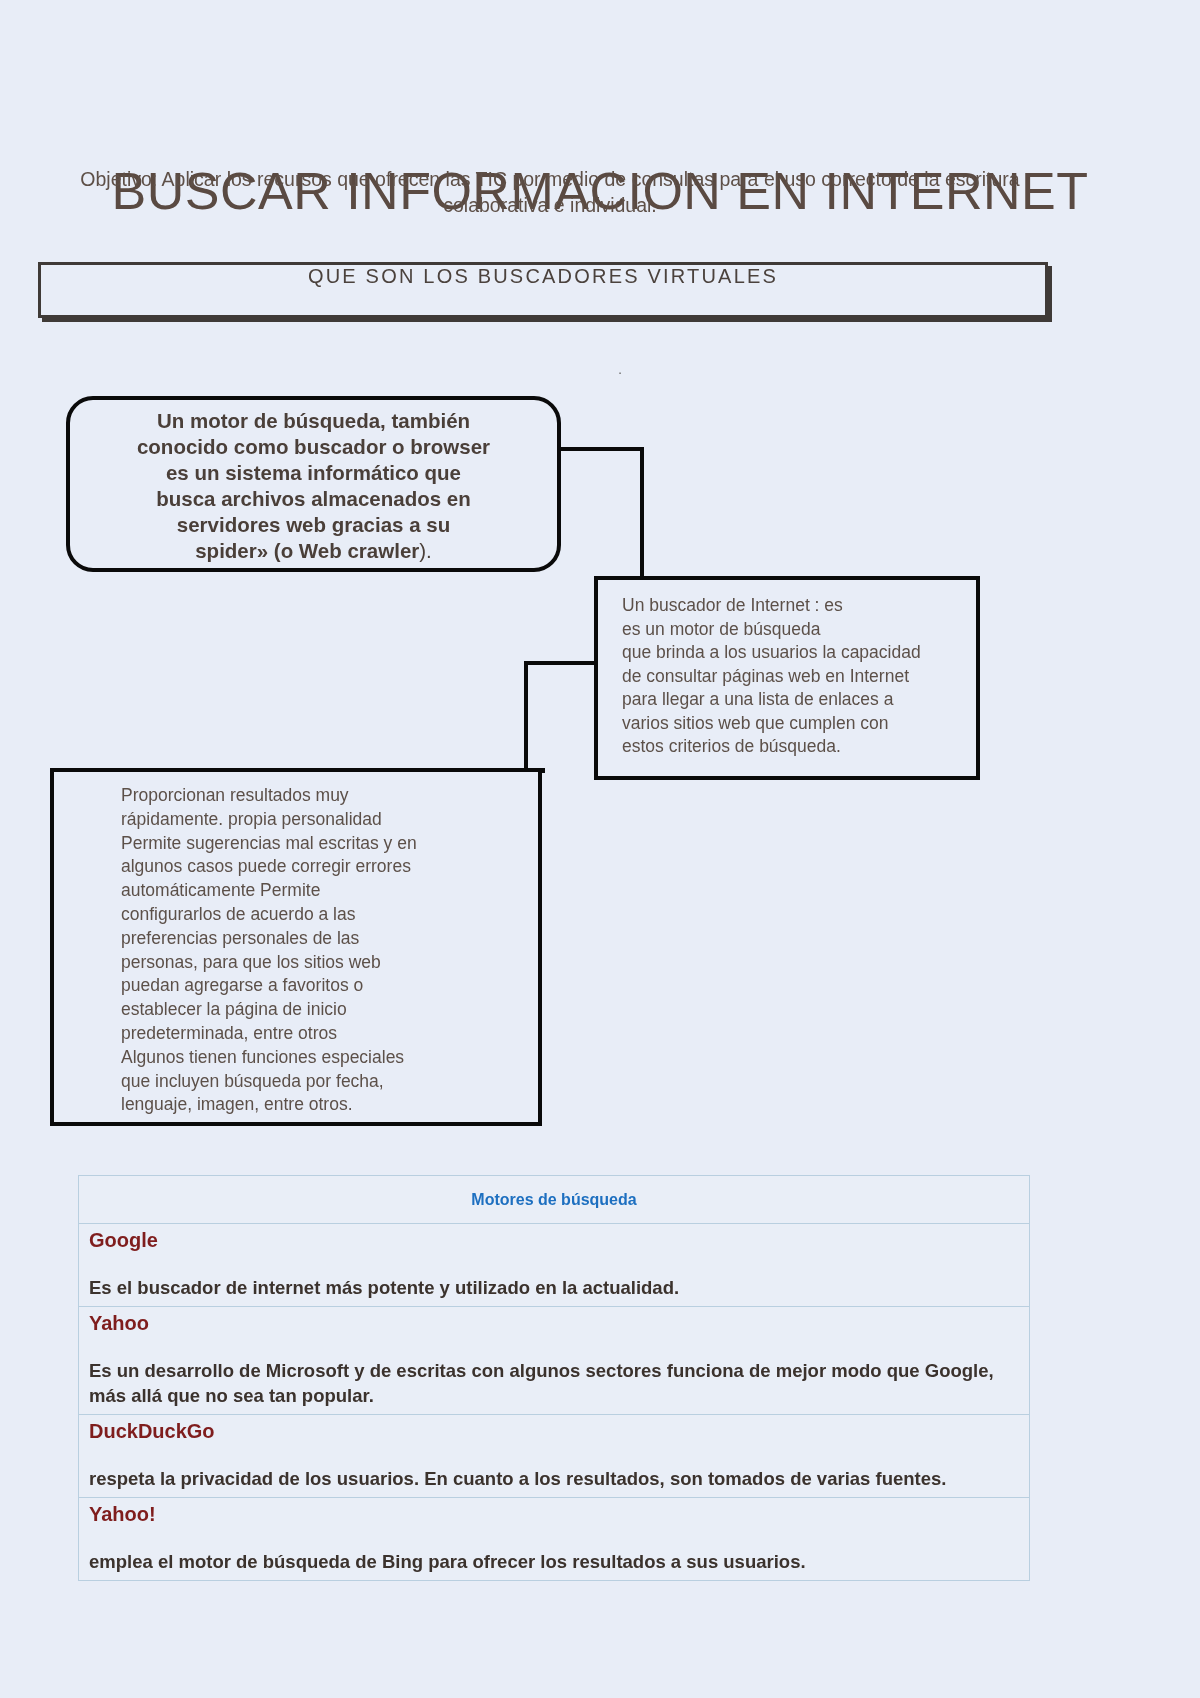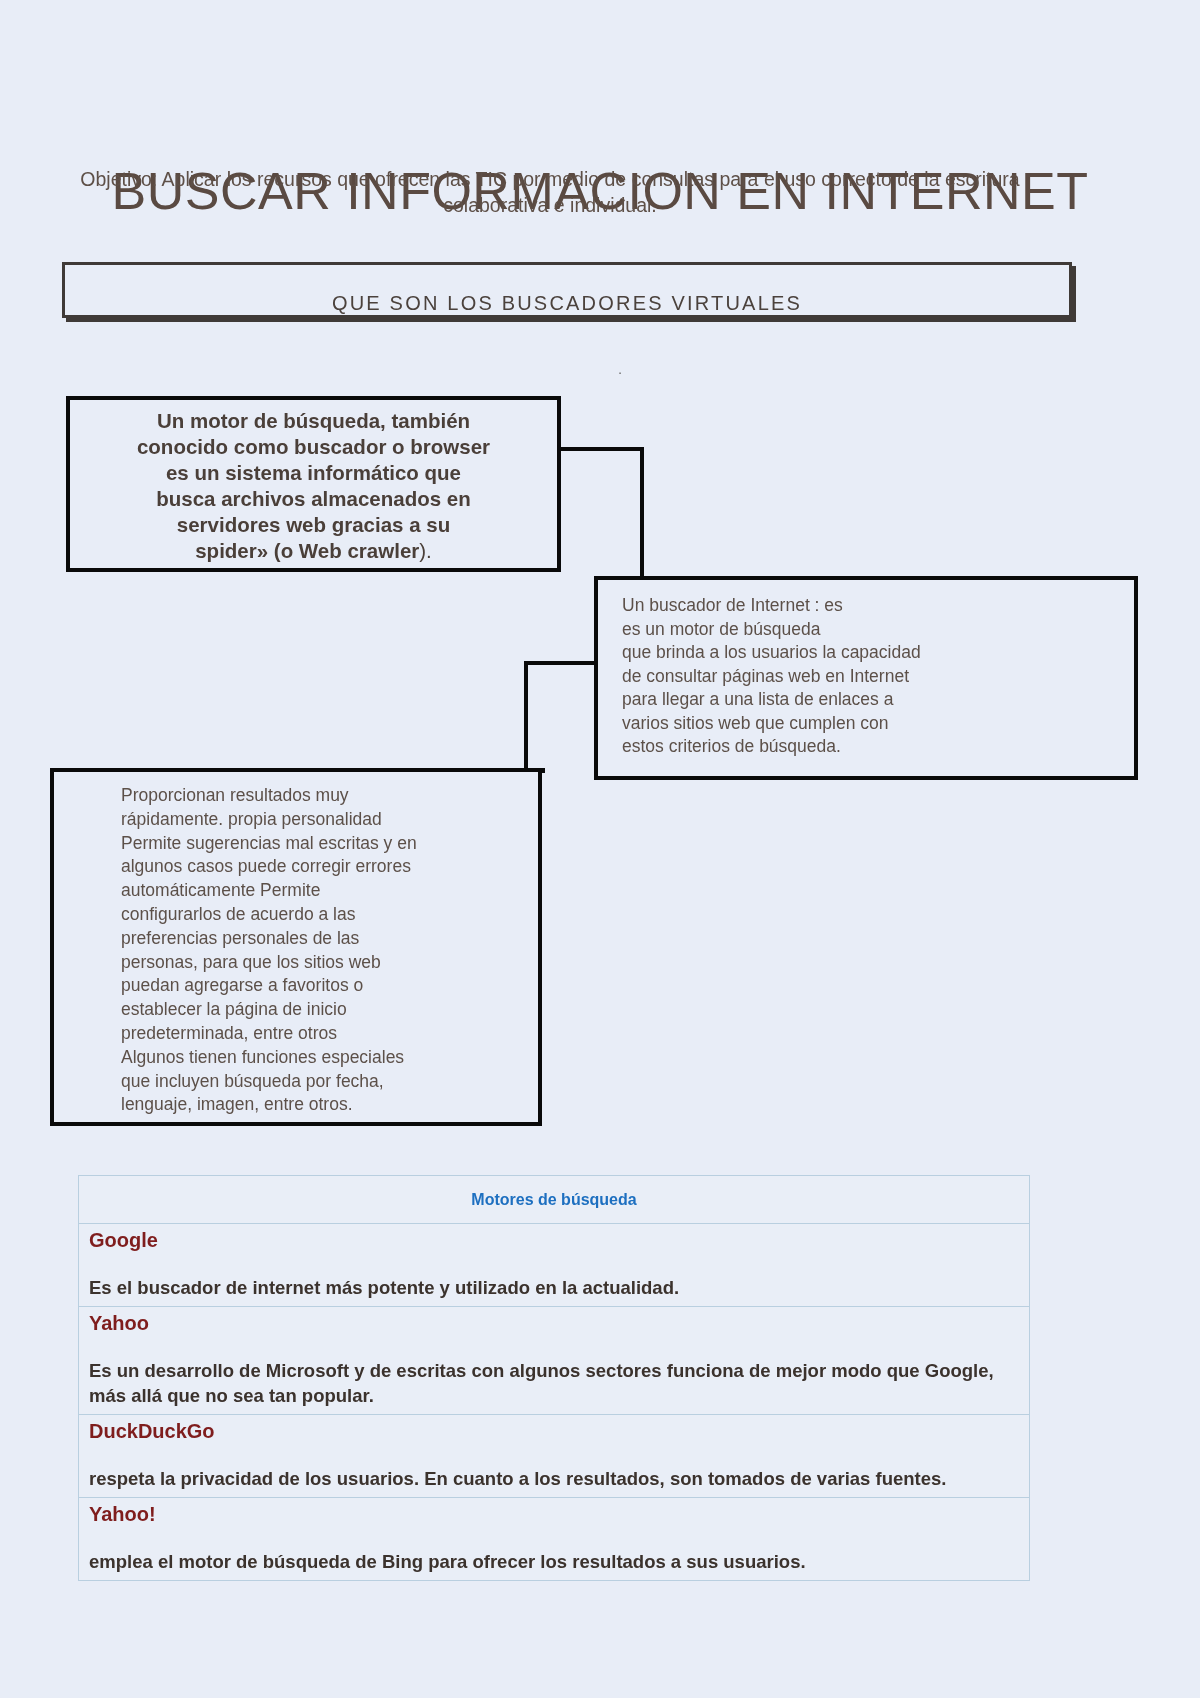--- a/index.html
+++ b/index.html
@@ -51,23 +51,22 @@
     position: absolute;
     left: 38px;
     top: 262px;
     width: 1010px;
     height: 56px;
     box-sizing: border-box;
     border: 3px solid #3f3a37;
     box-shadow: 4px 4px 0 0 #3f3a37;
     background: #e8edf7;
     display: flex;
-    align-items: flex-end;
+    align-items: flex-start;
     justify-content: center;
-    margin-left: 24px;
   }
   #section-banner .banner-text {
     font-size: 20px;
     letter-spacing: 2.2px;
     color: #4b423d;
     font-family: "Liberation Sans", sans-serif;
   }
 
   .tiny-dot {
     position: absolute;
@@ -85,37 +84,38 @@
     border: 4px solid #0a0a0a;
   }
 
   #box-motor {
     left: 66px;
     top: 396px;
     width: 495px;
     height: 176px;
     padding: 8px 16px 0 16px;
     text-align: center;
+    border-radius: 27px;
   }
   #box-motor .btxt {
     font-size: 20.5px;
     line-height: 26px;
     font-weight: 600;
     color: #4a3f39;
     font-family: "Liberation Sans", sans-serif;
     white-space: pre-line;
   }
   #box-motor .btxt .thin {
     font-weight: 400;
   }
 
   #box-buscador {
     left: 594px;
     top: 576px;
-    width: 544px;
+    width: 386px;
     height: 204px;
     padding: 14px 12px 0 24px;
   }
   #box-buscador .btxt {
     font-size: 17.5px;
     line-height: 23.5px;
     color: #5c5049;
     font-family: "Liberation Sans", sans-serif;
     white-space: pre-line;
   }

